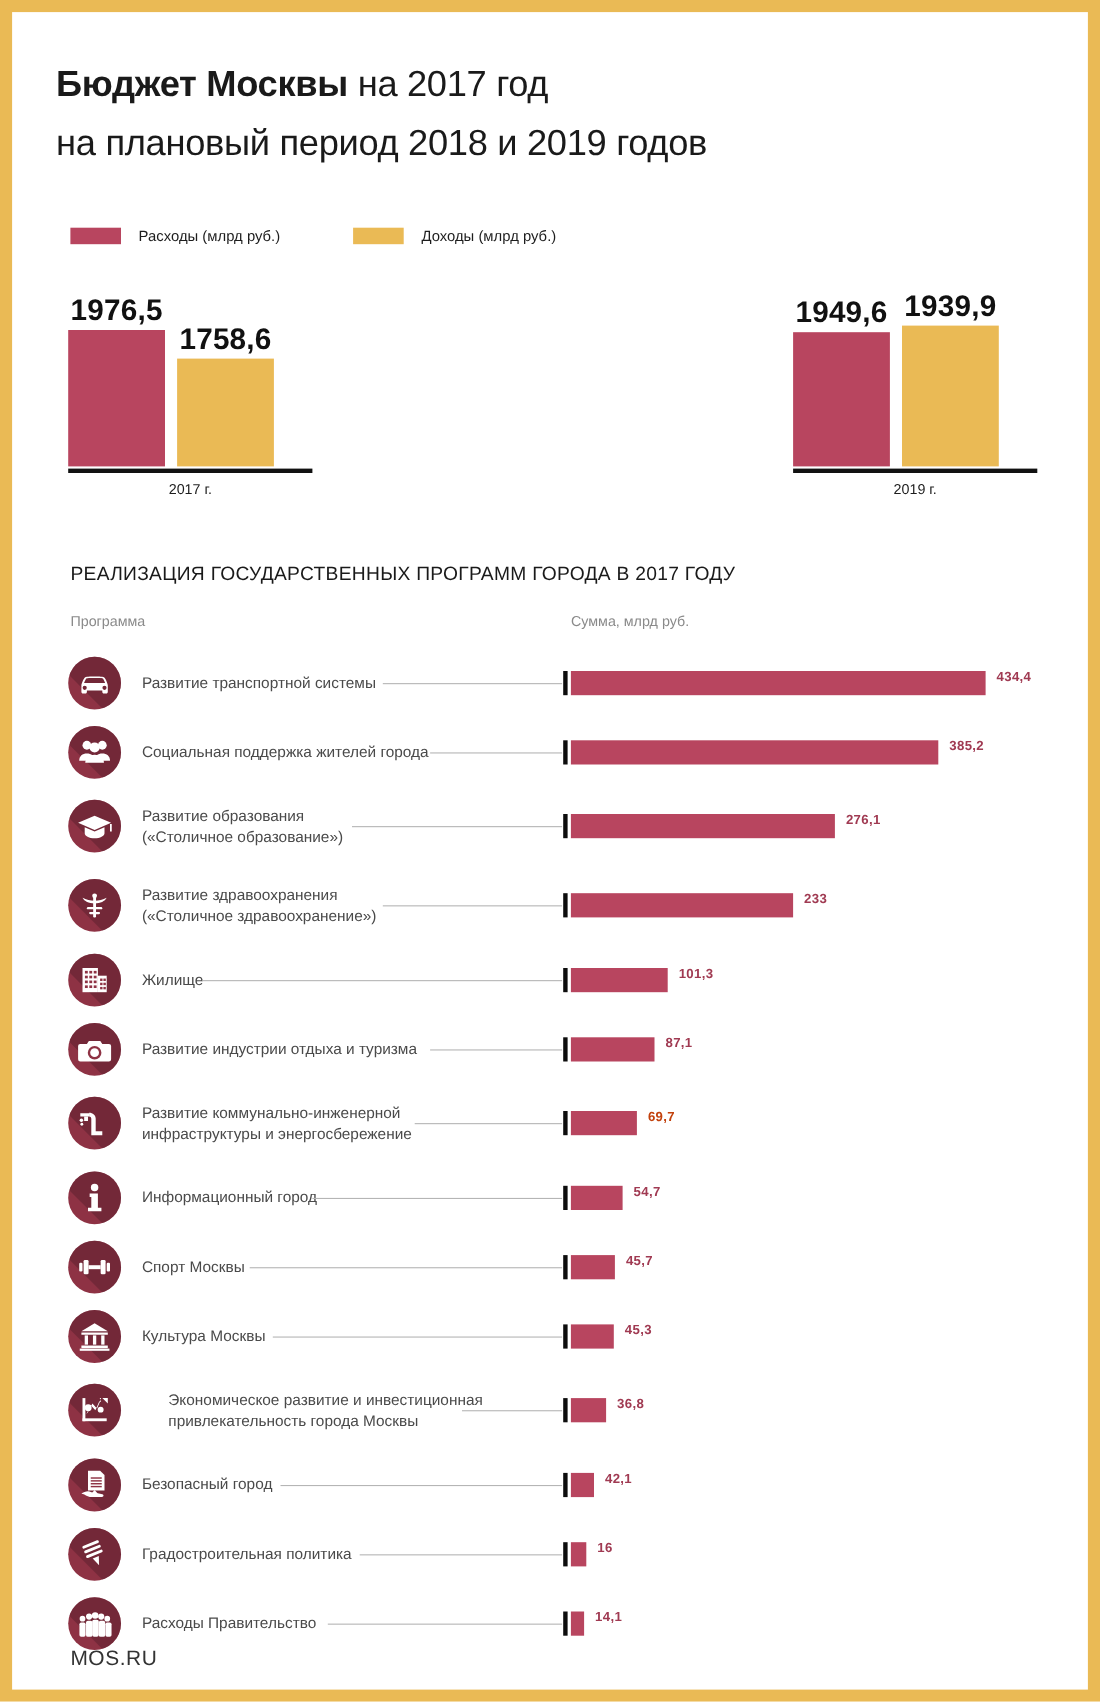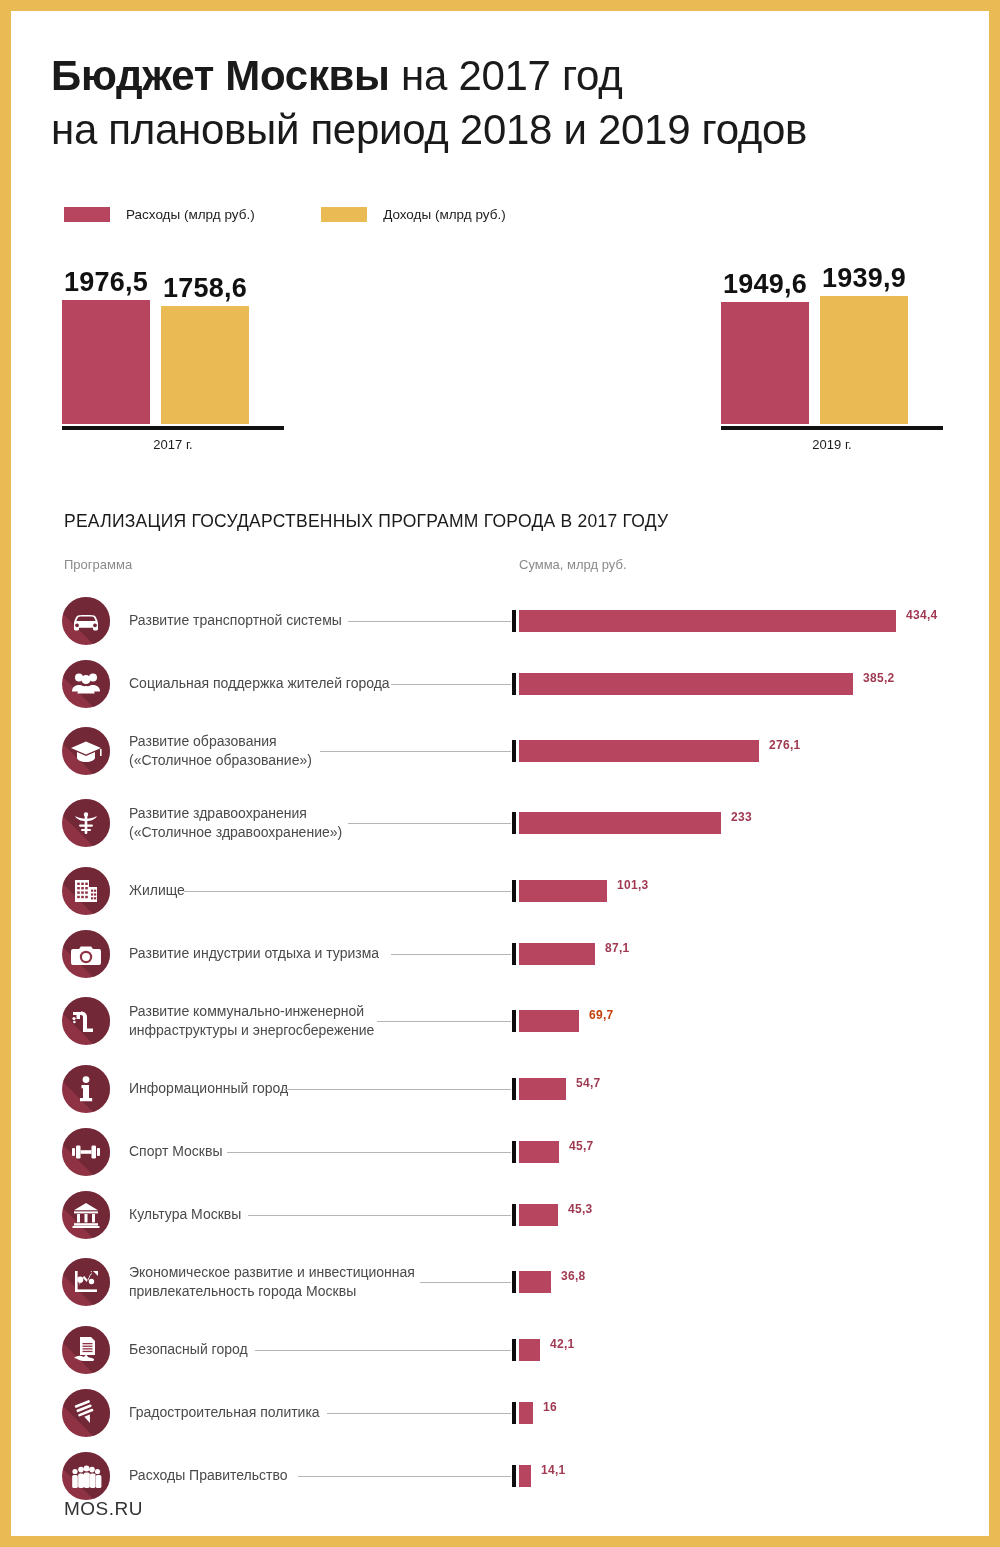--- a/index.html
+++ b/index.html
@@ -13,21 +13,21 @@
     position:relative;
     width:1000px;height:1547px;
     box-sizing:border-box;
     border:11px solid #EABA55;
     background:#ffffff;
   }
   
   .title{
     position:absolute;
     left:40px;top:38px;width:920px;
-    font-size:42px;line-height:54px;
+    font-size:33px;line-height:54px;
     color:#1a1a1a;
     letter-spacing:-0.3px;
     font-family:"Liberation Sans Narrow","Liberation Sans",sans-serif;
   }
   .title b{font-weight:bold;}
   .title .lt{font-weight:normal;}
   
   .legend{position:absolute;left:53px;top:196px;height:20px;}
   .lg-item{display:inline-flex;align-items:center;margin-right:62px;vertical-align:top;}
   .lg-swatch{width:46px;height:15px;display:inline-block;margin-right:16px;}
@@ -111,21 +111,21 @@
     </span>
   </div>
 
   <div class="groups" id="groups">
       <div class="group" style="left: 51px;">
         <div class="grp-bars">
           <div class="gbar" style="left: 0px; height: 124px;">
             <div class="val">1976,5</div>
             <div class="fill" style="background: rgb(184, 69, 95);"></div>
           </div>
-          <div class="gbar" style="left: 99px; height: 118px;">
+          <div class="gbar" style="left: 99px; height: 98px;">
             <div class="val">1758,6</div>
             <div class="fill" style="background: rgb(234, 186, 85);"></div>
           </div>
         </div>
         <div class="grp-axis"></div>
         <div class="grp-label">2017 г.</div>
       </div>
       <div class="group" style="left: 672px; margin-left: 38px;">
         <div class="grp-bars">
           <div class="gbar" style="left: 0px; height: 122px;">
@@ -373,21 +373,21 @@
           <svg viewBox="0 0 48 48">
             <g fill="#fff">
               <rect x="13" y="13" width="2.6" height="21"></rect>
               <rect x="13" y="31.4" width="22" height="2.6"></rect>
               <path d="M16.5 27.5l4-8 4.2 4.6 3.6-8.2 1.5.6V13h-1.3l1.3 1.2-3.6 8.2-4.2-4.6-4 8z"></path>
               <path d="M18.2 18.6a3.1 3.1 0 100 6.2 3.1 3.1 0 000-6.2zM29.5 20.8a2.7 2.7 0 100 5.4 2.7 2.7 0 000-5.4z"></path>
               <path d="M31 13h5v5z"></path>
             </g>
           </svg>
         </div>
-        <div class="rlabel" style="top: 674px;">
+        <div class="rlabel" style="top: 674px; margin-left: 24px;">
           <div>Экономическое развитие и инвестиционная</div>
           <div>привлекательность города Москвы</div>
         </div>
         <div class="leader" style="left: 408.85px; width: 91.15px; top: 693px;"></div>
         <div class="tick" style="left: 501px; top: 682px;"></div>
         <div class="hbar" style="left: 508px; width: 32px; top: 682px; background: rgb(184, 69, 95);"></div>
         <div class="hval" style="left: 550px; top: 680px; color: rgb(160, 58, 82);">36,8</div>
       </div>
       <div class="row">
         <div class="ic" style="top: 736.5px; background: rgb(142, 50, 68);">

